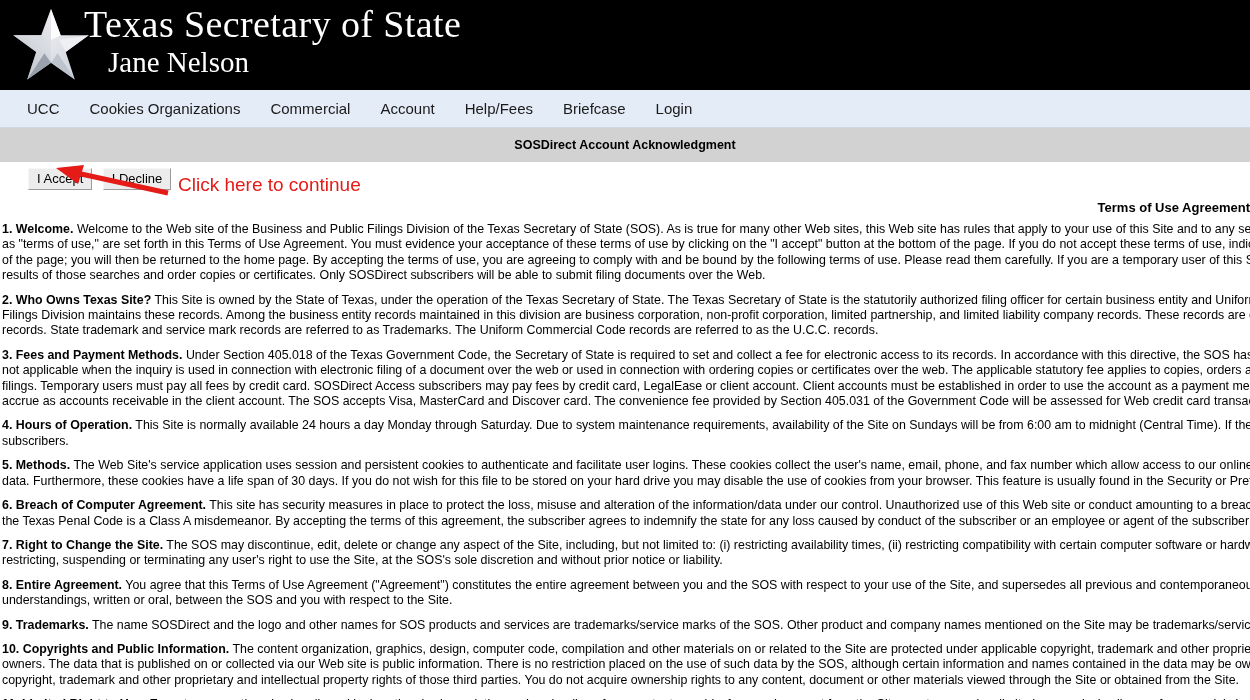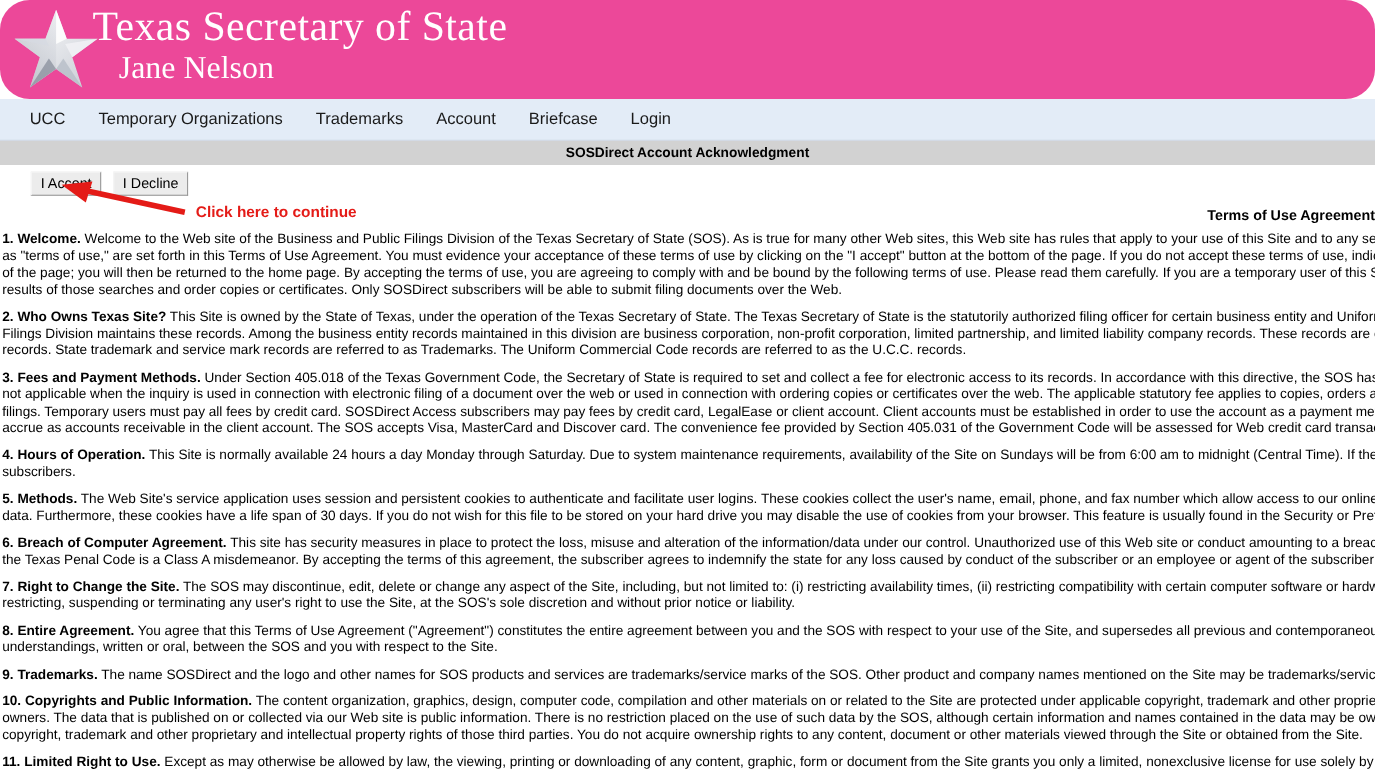--- a/index.html
+++ b/index.html
@@ -10,24 +10,23 @@
     height: 700px;
     overflow: hidden;
     background: #ffffff;
     font-family: "Liberation Sans", sans-serif;
   }
 
   
   #header-banner {
     width: 100%;
     height: 90px;
-    background: #ec4899;
+    background: #000000;
     position: relative;
     overflow: hidden;
-    border-radius: 27px;
   }
   #star-logo {
     position: absolute;
     left: 10px;
     top: 4px;
     width: 82px;
     height: 82px;
   }
   #agency-titles {
     position: absolute;
@@ -66,21 +65,21 @@
     color: #1a1a1a;
     padding: 0 15px;
     line-height: 37px;
     cursor: pointer;
     white-space: nowrap;
   }
 
   
   #page-title-bar {
     width: 100%;
-    height: 22px;
+    height: 34px;
     background: #d2d2d2;
     display: flex;
     align-items: center;
     justify-content: center;
   }
   #page-title-text {
     font-size: 12.5px;
     font-weight: bold;
     color: #000000;
   }
@@ -111,23 +110,23 @@
     left: 0;
     top: 0;
     width: 1250px;
     height: 700px;
     pointer-events: none;
     z-index: 40;
   }
   #annotation-text {
     position: absolute;
     left: 178px;
-    top: 184px;
-    font-size: 14px;
-    font-weight: bold;
+    top: 174px;
+    font-size: 19px;
+    font-weight: normal;
     color: #e41b17;
     white-space: nowrap;
   }
 
   
   #terms-heading {
     text-align: right;
     font-size: 13px;
     font-weight: bold;
     color: #000000;
@@ -171,23 +170,24 @@
     <polygon points="4,38.2 38.2,38.2 42,46" fill="#d6dae1" opacity="0.75"></polygon>
   </svg>
   <div id="agency-titles">
     <div id="agency-name">Texas Secretary of State</div>
     <div id="officer-name">Jane Nelson</div>
   </div>
 </div>
 
 <div id="main-nav">
   <span class="nav-item">UCC</span>
-  <span class="nav-item">Temporary Organizations</span>
-  <span class="nav-item">Trademarks</span>
+  <span class="nav-item">Cookies Organizations</span>
+  <span class="nav-item">Commercial</span>
   <span class="nav-item">Account</span>
+  <span class="nav-item">Help/Fees</span>
   <span class="nav-item">Briefcase</span>
   <span class="nav-item">Login</span>
 </div>
 
 <div id="page-title-bar">
   <span id="page-title-text">SOSDirect Account Acknowledgment</span>
 </div>
 
 <div id="action-bar">
   <button class="form-button">I Accept</button>

